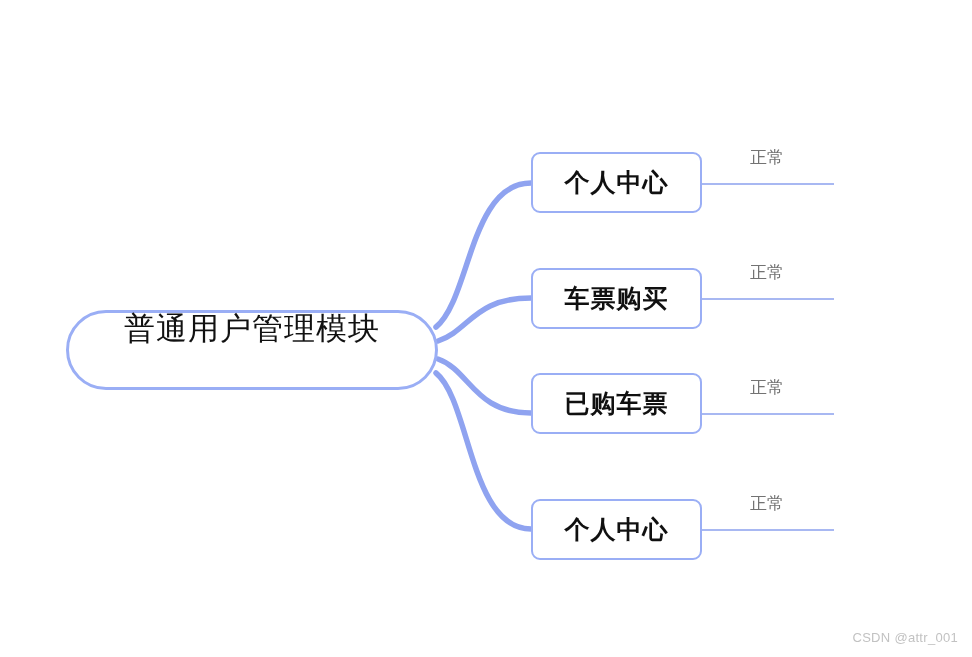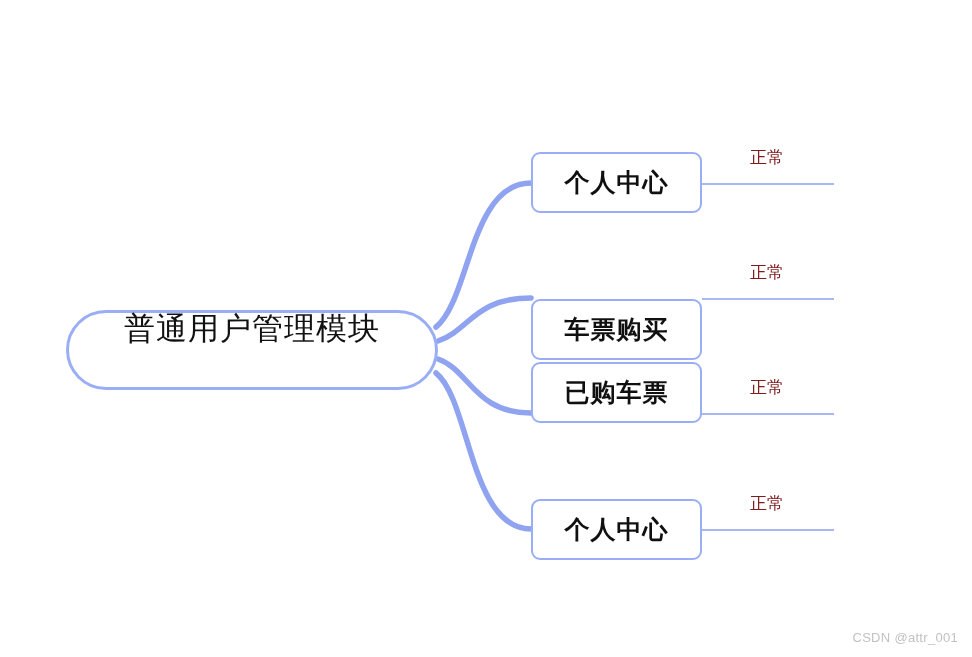--- a/index.html
+++ b/index.html
@@ -93,21 +93,21 @@
     background: #a8b8f2;
   }
   .status-label {
     position: absolute;
     left: 48px;
     top: -34px;
     width: 90px;
     text-align: left;
     font-size: 17px;
     font-weight: 400;
-    color: #7f1d1d;
+    color: #737373;
     line-height: 1;
     white-space: nowrap;
   }
 
   
   .watermark {
     position: absolute;
     right: 14px;
     bottom: 12px;
     font-size: 13px;
@@ -137,29 +137,29 @@
   </div>
 
   <div class="child-node" style="top:152px;">
     <span class="child-label">个人中心</span>
   </div>
   <div class="status-tail" style="top:183px;">
     <div class="status-line"></div>
     <span class="status-label">正常</span>
   </div>
 
-  <div class="child-node" style="top:268px;margin-top:31px;">
+  <div class="child-node" style="top:268px;">
     <span class="child-label">车票购买</span>
   </div>
   <div class="status-tail" style="top:298px;">
     <div class="status-line"></div>
     <span class="status-label">正常</span>
   </div>
 
-  <div class="child-node" style="top:362px;">
+  <div class="child-node" style="top:373px;">
     <span class="child-label">已购车票</span>
   </div>
   <div class="status-tail" style="top:413px;">
     <div class="status-line"></div>
     <span class="status-label">正常</span>
   </div>
 
   <div class="child-node" style="top:499px;">
     <span class="child-label">个人中心</span>
   </div>

